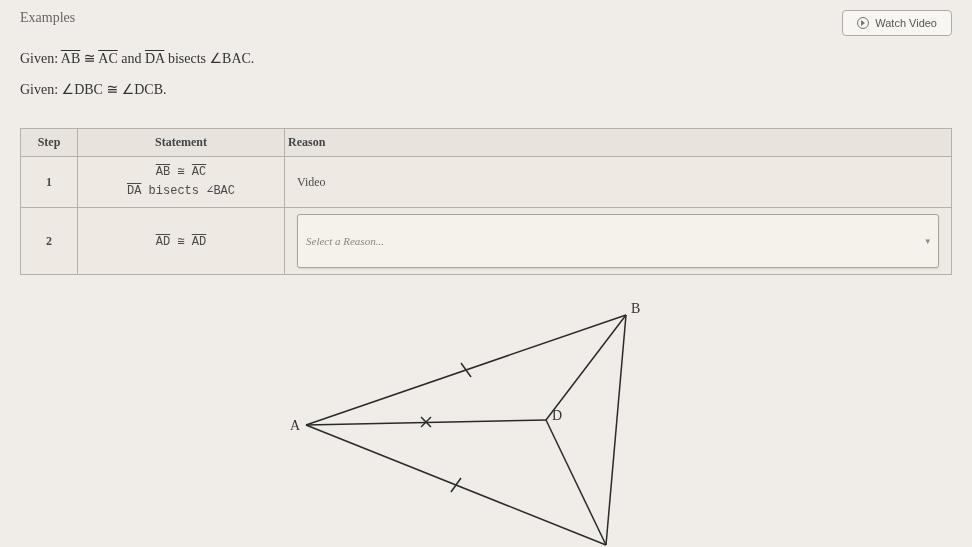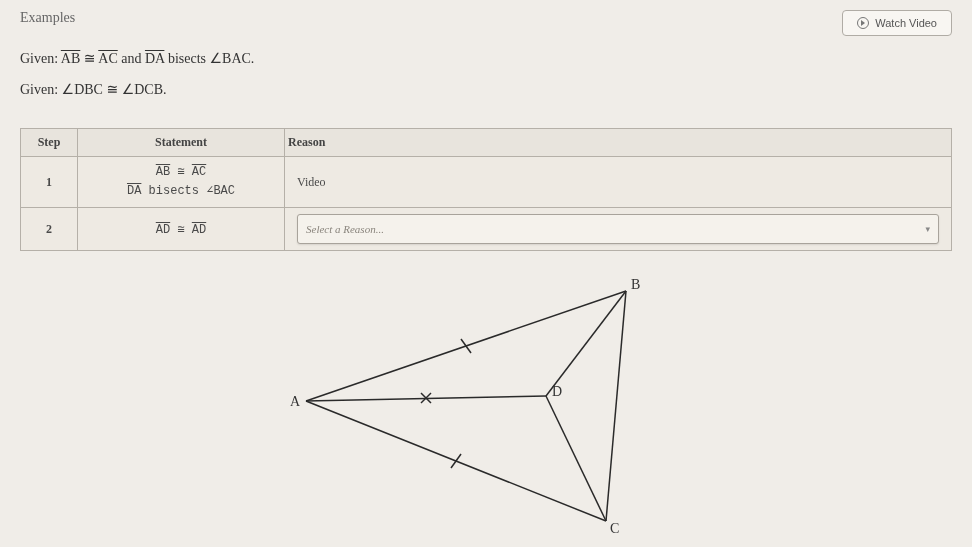--- a/index.html
+++ b/index.html
@@ -101,21 +101,21 @@
     }
     .statement-line {
       line-height: 1.6;
     }
     .reason-select {
       display: flex;
       align-items: center;
       justify-content: space-between;
       border: 1px solid #a8a39b;
       border-radius: 3px;
-      padding: 8px 8px;
+      padding: 20px 8px;
       background: #f5f2ec;
       color: #8a857d;
       font-style: italic;
       font-size: 11px;
       cursor: pointer;
       box-shadow: 0 1px 2px rgba(0,0,0,0.1);
     }
     .chevron {
       font-style: normal;
       color: #888;

